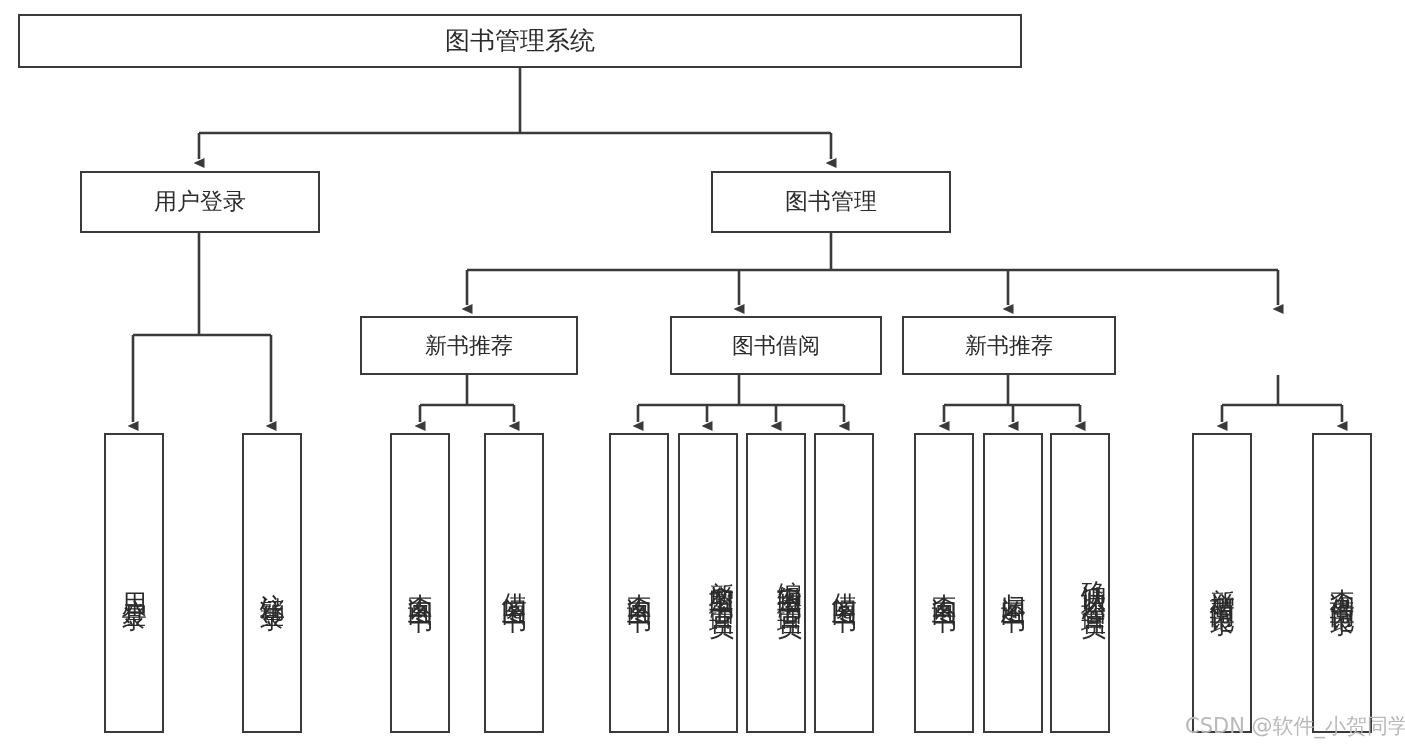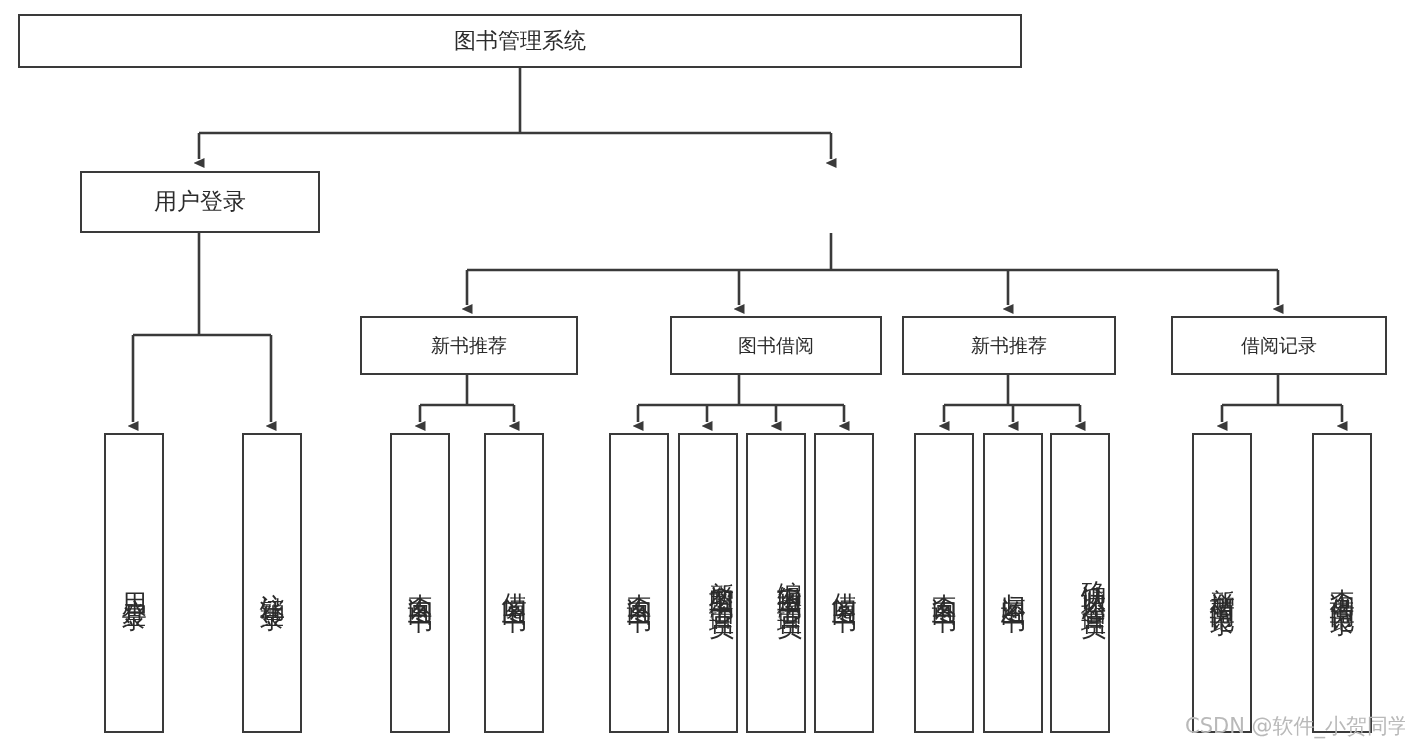--- a/index.html
+++ b/index.html
@@ -32,27 +32,27 @@
     border: 2.5px solid #3a3a3a;
     background: #ffffff;
     display: flex;
     align-items: center;
     justify-content: center;
     color: #2b2b2b;
     line-height: 1.18;
     text-align: center;
   }
   .node.root {
-    font-size: 22px;
+    font-size: 25px;
   }
   .node.level2 {
     font-size: 23px;
   }
   .node.level3 {
-    font-size: 19px;
+    font-size: 22px;
   }
   .node.leaf {
     font-size: 25px;
     writing-mode: vertical-rl;
     text-orientation: upright;
     letter-spacing: 5px;
     padding: 6px 0;
   }
   .node.leaf .vtext {
     writing-mode: vertical-rl;
@@ -129,33 +129,33 @@
     </g>
   </svg>
 
   <div class="node root" style="left:18px; top:14px; width:1004px; height:54px;">
     <span>图书管理系统</span>
   </div>
 
   <div class="node level2" style="left:80px; top:171px; width:240px; height:62px;">
     <span>用户登录</span>
   </div>
+  <div class="node level2" style="left:711px; top:171px; width:240px; height:62px;">
+    <span>图书管理</span>
+  </div>
 
   <div class="node level3" style="left:360px; top:316px; width:218px; height:59px;">
     <span>新书推荐</span>
   </div>
   <div class="node level3" style="left:670px; top:316px; width:212px; height:59px;">
     <span>图书借阅</span>
   </div>
   <div class="node level3" style="left:902px; top:316px; width:214px; height:59px;">
     <span>新书推荐</span>
   </div>
-  <div class="node level3" style="left:1171px; top:316px; width:216px; height:59px;">
-    <span>借阅记录</span>
-  </div>
 
   <div class="node leaf" style="left:104px; top:433px; width:60px; height:300px;">
     <span class="vtext">用户登录</span>
   </div>
   <div class="node leaf" style="left:242px; top:433px; width:60px; height:300px;">
     <span class="vtext">注销登录</span>
   </div>
 
   <div class="node leaf" style="left:390px; top:433px; width:60px; height:300px;">
     <span class="vtext">查询图书</span>

